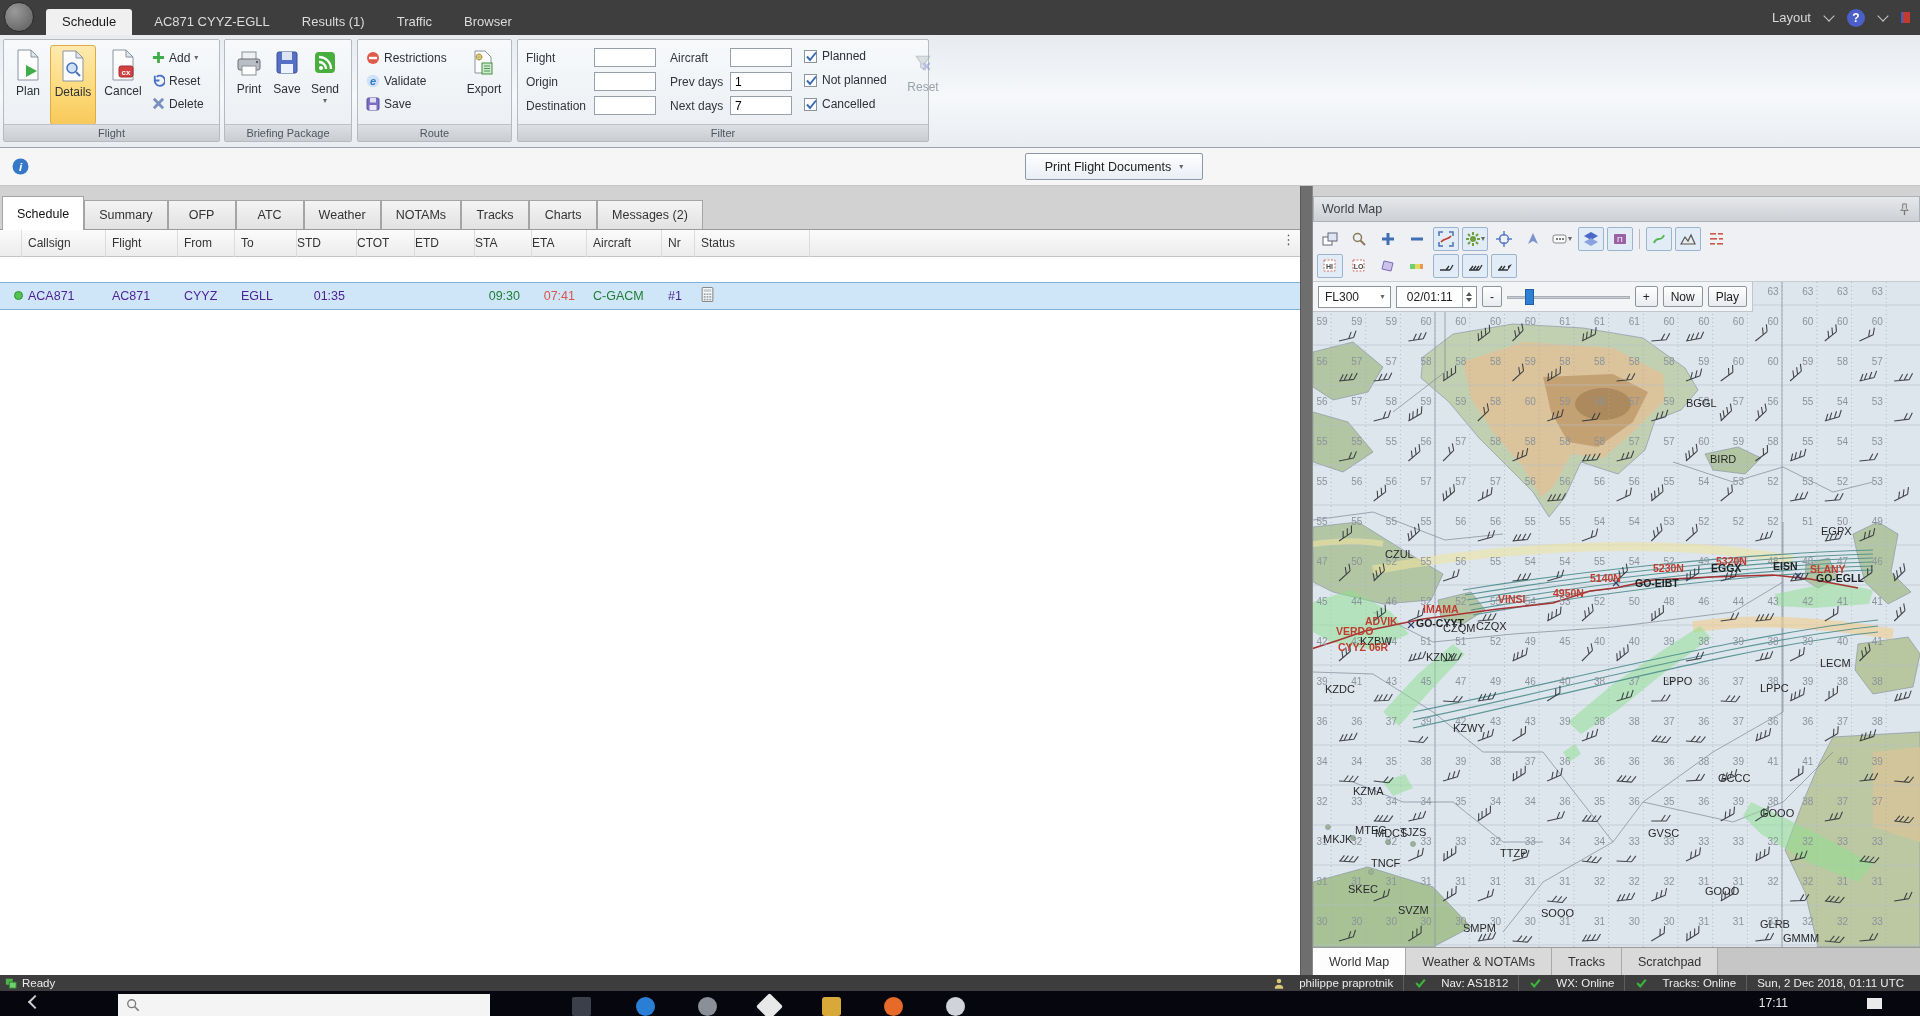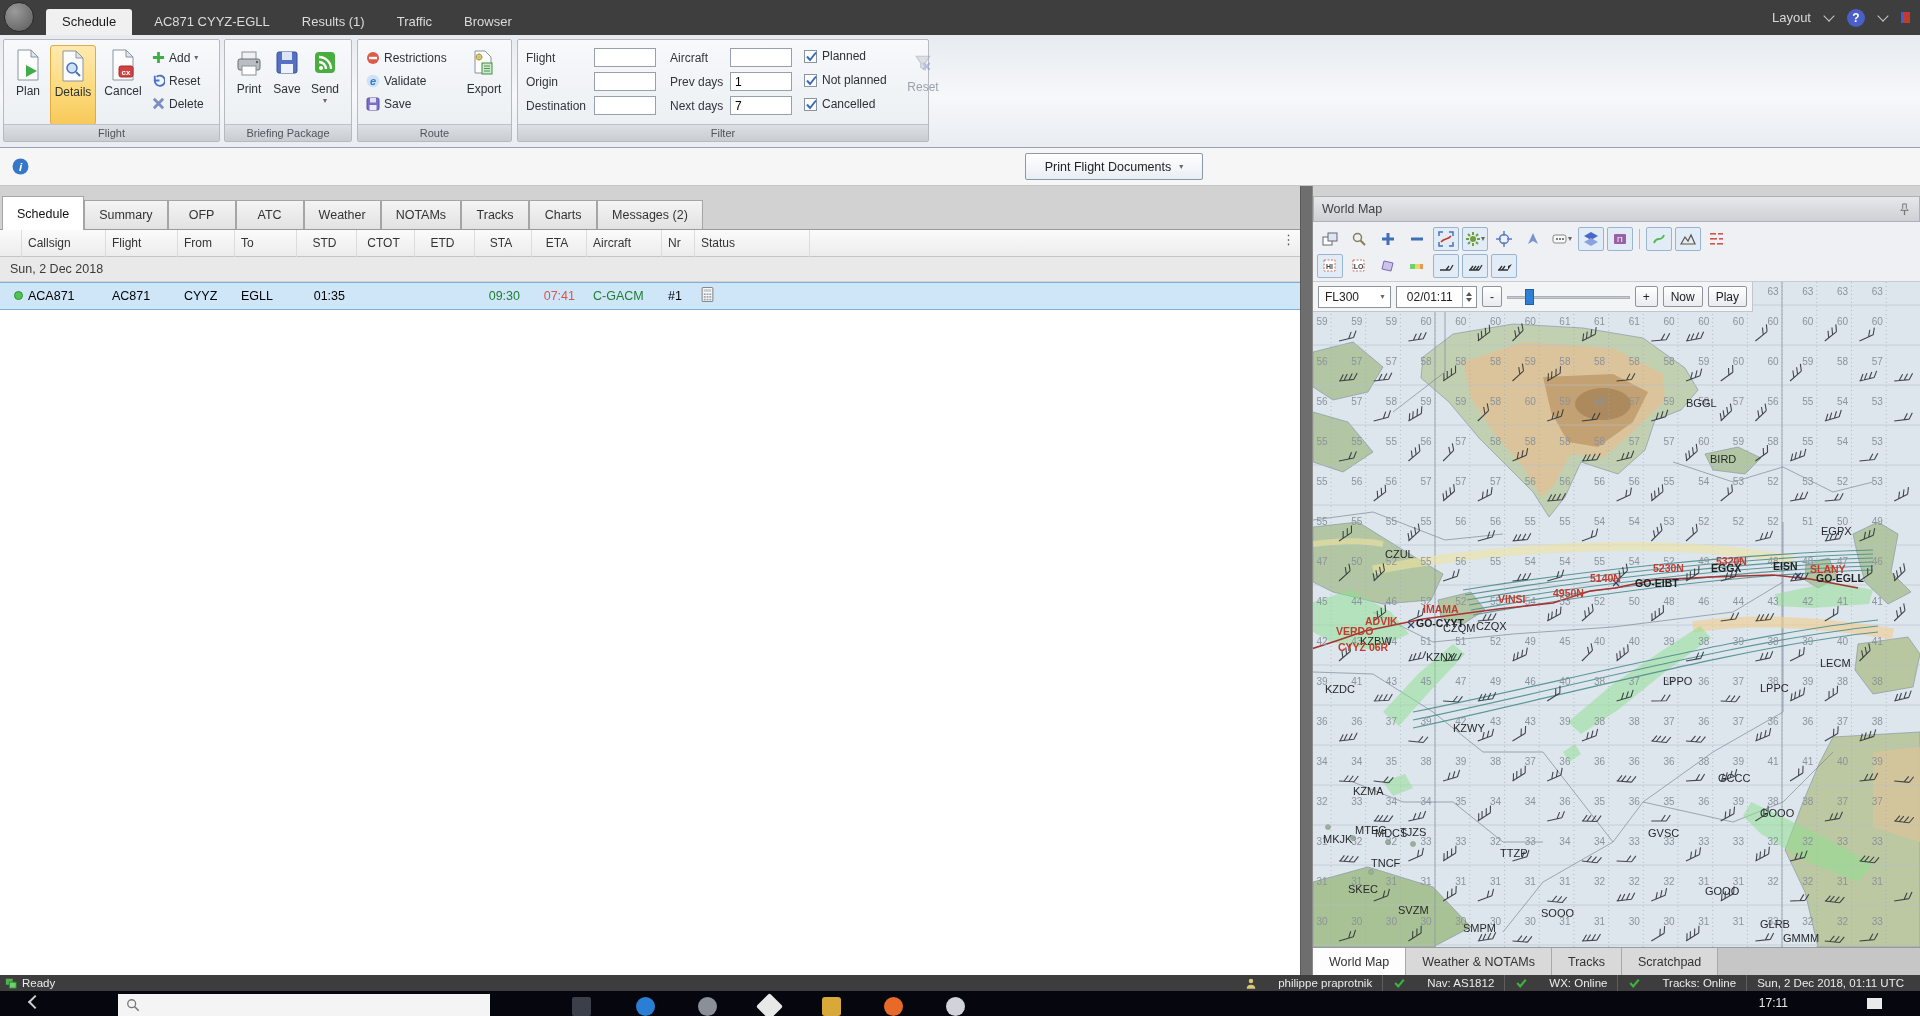--- a/index.html
+++ b/index.html
@@ -54,27 +54,27 @@
   #leftpane{left:0;top:0;width:1300px;height:789px;background:#fff;}
   #lp-gap{left:0;top:0;width:1300px;height:10px;background:#d2d2d2;}
   #doctabs{left:0;top:10px;width:1300px;height:34px;background:#d2d2d2;border-bottom:1px solid #9a9a9a;
     display:flex;align-items:flex-end;padding-left:2px;}
   .dtab{height:29px;min-width:68px;padding:0 14px;display:flex;align-items:center;justify-content:center;
     background:linear-gradient(#f4f4f4,#e2e2e2);border:1px solid #a5a5a5;border-bottom:none;font-size:12.5px;color:#333;}
   .dtab.active{height:34px;background:#fff;color:#111;position:relative;z-index:2;margin-bottom:-1px;}
   #ghead{left:0;top:44px;width:1300px;height:27px;background:linear-gradient(#fbfbfb,#ececec);
     border-bottom:1px solid #c4c4c4;display:flex;}
   .hcell{height:27px;line-height:26px;font-size:12px;color:#333;padding-left:6px;border-right:1px solid #dcdcdc;flex:none;}
-  .hcell.num{text-align:center;padding-right:4px;padding-left:0;}
+  .hcell.num{text-align:left;padding-right:4px;padding-left:0;}
   #hopts{position:absolute;right:4px;top:46px;color:#555;font-size:13px;letter-spacing:1px;}
   #grouprow{left:0;top:71px;width:1300px;height:25px;background:#e9e9e9;border-bottom:1px solid #d2d2d2;
     line-height:24px;padding-left:10px;color:#3a3a3a;font-size:12.5px;}
   #selrow{left:0;top:96px;width:1300px;height:28px;background:#cfe6f8;border-top:1px solid #7fb0dc;
     border-bottom:1px solid #7fb0dc;display:flex;align-items:center;}
-  .cell{flex:none;font-size:12.5px;color:#000000;padding-left:6px;}
+  .cell{flex:none;font-size:12.5px;color:#4c1d95;padding-left:6px;}
   .cell.num{text-align:right;padding-right:12px;padding-left:0;}
   .c-sta,.c-aircraft{color:#1e7d32;}
   .c-eta{color:#d9544a;}
   .dot{display:inline-block;width:9px;height:9px;border-radius:50%;background:#52c452;border:1px solid #2f8f2f;margin-left:8px;}
   #divider{left:1300px;top:0;width:13px;height:789px;background:#6e6e6e;border-left:1px solid #5a5a5a;border-right:1px solid #8a8a8a;}
   
   #mappanel{left:1313px;top:0;width:607px;height:789px;background:#d2d2d2;}
   #ptitle{left:0;top:10px;width:607px;height:26px;background:linear-gradient(#e6e8eb,#cdd0d4);
     border:1px solid #aeb2b8;display:flex;align-items:center;justify-content:space-between;padding:0 8px;
     font-size:12.5px;color:#3d4147;}
@@ -101,21 +101,21 @@
   #slider .thumb{position:absolute;left:18px;top:2px;width:9px;height:16px;background:#2f7fd4;border:1px solid #1f5fa8;}
   #maptabs{left:0;top:761px;width:607px;height:28px;background:#c6c6c6;border-top:1px solid #9a9a9a;display:flex;align-items:stretch;}
   .mtab{padding:0 16px;display:flex;align-items:center;font-size:12.5px;color:#333;
     background:#d9d9d9;border-right:1px solid #a8a8a8;}
   .mtab.active{background:#fdfdfd;}
   
   #statusbar{left:0;top:975px;width:1920px;height:16px;background:#3d3d3d;color:#ececec;font-size:11.5px;
     display:flex;align-items:center;}
   #sbleft{display:flex;align-items:center;gap:5px;margin-left:5px;}
   #sbright{position:absolute;right:6px;display:flex;align-items:center;height:16px;}
-  .sbseg{display:flex;align-items:center;gap:21px;padding:0 10px;border-left:1px solid #5e5e5e;height:16px;}
+  .sbseg{display:flex;align-items:center;gap:14px;padding:0 10px;border-left:1px solid #5e5e5e;height:16px;}
   #taskbar{left:0;top:991px;width:1920px;height:25px;background:#06060f;}
   #tsearch{position:absolute;left:118px;top:3px;width:372px;height:22px;background:#f4f4f4;display:flex;align-items:center;}
   .tb-ic{position:absolute;top:6px;width:19px;height:19px;border-radius:50%;}
   #tclock{position:absolute;right:132px;top:5px;color:#e8e8e8;font-size:12px;}
   #tnotif{position:absolute;right:38px;top:7px;width:15px;height:11px;background:#eaeaea;}
   
   text.wn{fill:#8b939c;font-size:10px;font-family:"Liberation Sans",sans-serif;}
   text.fir{fill:#26282b;font-size:11px;font-family:"Liberation Sans",sans-serif;}
   text.rl{fill:#c23b2e;font-size:10.5px;font-weight:bold;font-family:"Liberation Sans",sans-serif;}
   text.bl{fill:#1e2022;font-size:10.5px;font-weight:bold;font-family:"Liberation Sans",sans-serif;}
@@ -338,21 +338,20 @@
         <div class="hcell num" style="width: 60px;">STD</div>
         <div class="hcell num" style="width: 58px;">CTOT</div>
         <div class="hcell num" style="width: 60px;">ETD</div>
         <div class="hcell num" style="width: 57px;">STA</div>
         <div class="hcell num" style="width: 55px;">ETA</div>
         <div class="hcell" style="width: 75px;">Aircraft</div>
         <div class="hcell" style="width: 33px;">Nr</div>
         <div class="hcell" style="width: 115px;">Status</div>
       </div>
     <div id="hopts" class="abs">⋮</div>
-    <div id="grouprow" class="abs">Sun, 2 Dec 2018</div>
     <div id="selrow" class="abs">
         <div class="cell c-ind" style="width: 22px;"><span class="dot"></span></div>
         <div class="cell c-callsign" style="width: 84px;">ACA871</div>
         <div class="cell c-flight" style="width: 72px;">AC871</div>
         <div class="cell c-from" style="width: 57px;">CYYZ</div>
         <div class="cell c-to" style="width: 62px;">EGLL</div>
         <div class="cell c-std num" style="width: 60px;">01:35</div>
         <div class="cell c-ctot num" style="width: 58px;"></div>
         <div class="cell c-etd num" style="width: 60px;"></div>
         <div class="cell c-sta num" style="width: 57px;">09:30</div>

